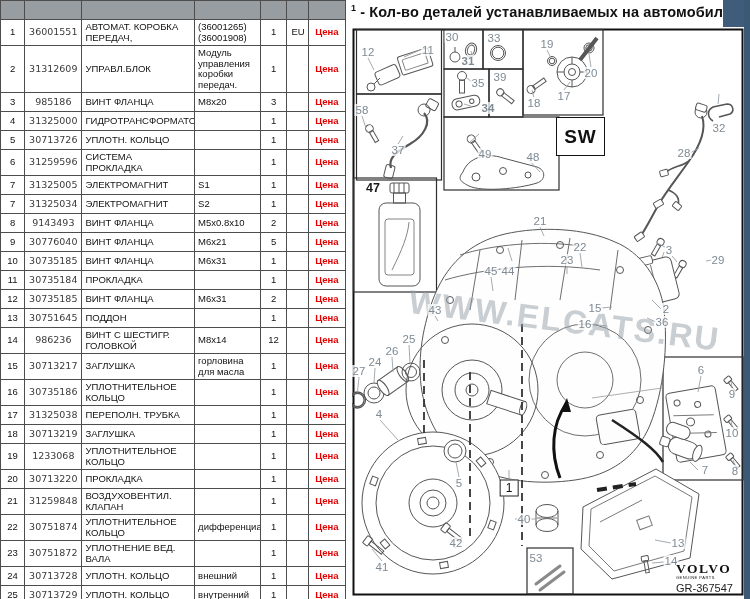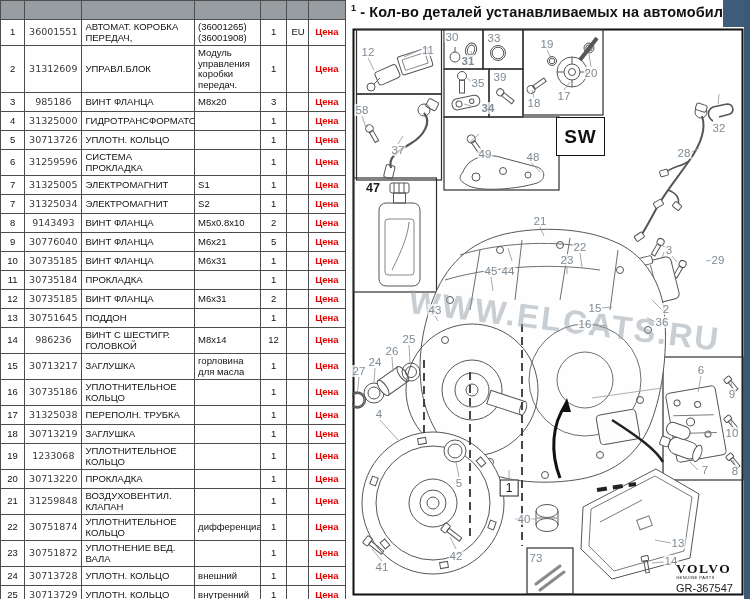--- a/index.html
+++ b/index.html
@@ -735,22 +735,22 @@
     <div class="callout" style="left: 435px; top: 310px;">43</div>
     <div class="callout" style="left: 359px; top: 371px;">27</div>
     <div class="callout" style="left: 375px; top: 362px;">24</div>
     <div class="callout" style="left: 392px; top: 351px;">26</div>
     <div class="callout" style="left: 409px; top: 339px;">25</div>
     <div class="callout" style="left: 379px; top: 414px;">4</div>
     <div class="callout" style="left: 459px; top: 483px;">5</div>
     <div class="callout callout-boxed" style="left: 509px; top: 488px;">1</div>
     <div class="callout" style="left: 524px; top: 519px;">40</div>
     <div class="callout" style="left: 382px; top: 567px;">41</div>
-    <div class="callout" style="left: 456px; top: 556px;">42</div>
-    <div class="callout" style="left: 536px; top: 558px;">73</div>
+    <div class="callout" style="left: 456px; top: 543px;">42</div>
+    <div class="callout" style="left: 536px; top: 558px;">53</div>
     <div class="callout" style="left: 678px; top: 543px;">13</div>
     <div class="callout" style="left: 671px; top: 561px;">14</div>
     <div class="callout" style="left: 701px; top: 370px;">6</div>
     <div class="callout" style="left: 732px; top: 394px;">9</div>
     <div class="callout" style="left: 732px; top: 433px;">10</div>
     <div class="callout" style="left: 705px; top: 470px;">7</div>
     <div class="callout" style="left: 735px; top: 471px;">8</div>
   </div>
 
 <div id="brand">

